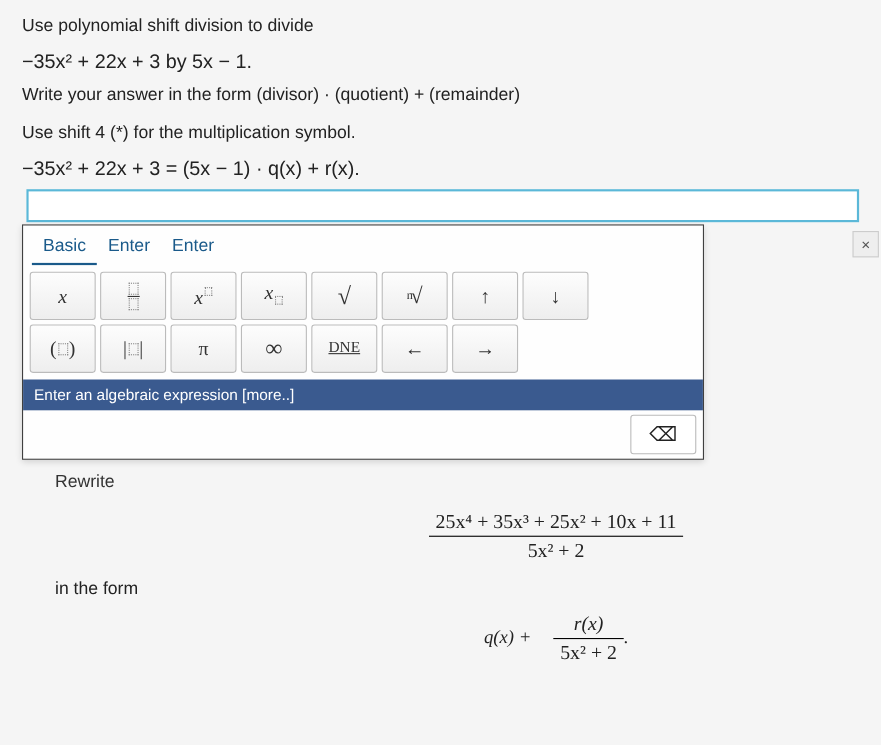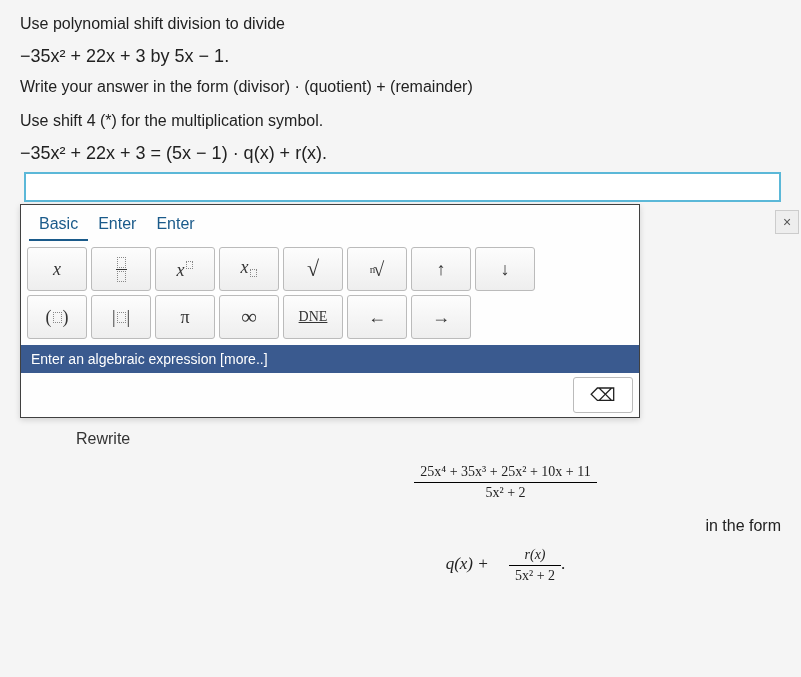--- a/index.html
+++ b/index.html
@@ -135,48 +135,46 @@
       align-items: flex-start;
     }
     .rewrite-section {
       margin-top: 12px;
       padding-left: 30px;
     }
     .rewrite-title {
       font-size: 16px;
       color: #333;
       margin-bottom: 16px;
-      margin-left: 26px;
     }
     .fraction {
       display: inline-block;
       text-align: center;
       vertical-align: middle;
       font-family: 'Cambria Math', serif;
-      font-size: 14px;
+      font-size: 18px;
     }
     .fraction .num {
       display: block;
       border-bottom: 1.5px solid #000;
       padding: 0 6px 2px 6px;
     }
     .fraction .den {
       display: block;
       padding: 2px 6px 0 6px;
     }
     .centered-math {
       text-align: center;
       margin: 8px 0 16px 180px;
       font-family: 'Cambria Math', serif;
       font-size: 17px;
     }
     .in-form {
       font-size: 16px;
       margin: 12px 0;
-      text-align: right;
     }
   </style>
 </head>
 <body>
 
 <div class="problem-text">Use polynomial shift division to divide</div>
 
 <div class="math-line">−35x² + 22x + 3 by 5x − 1.</div>
 
 <div class="problem-text">Write your answer in the form (divisor) · (quotient) + (remainder)</div>

